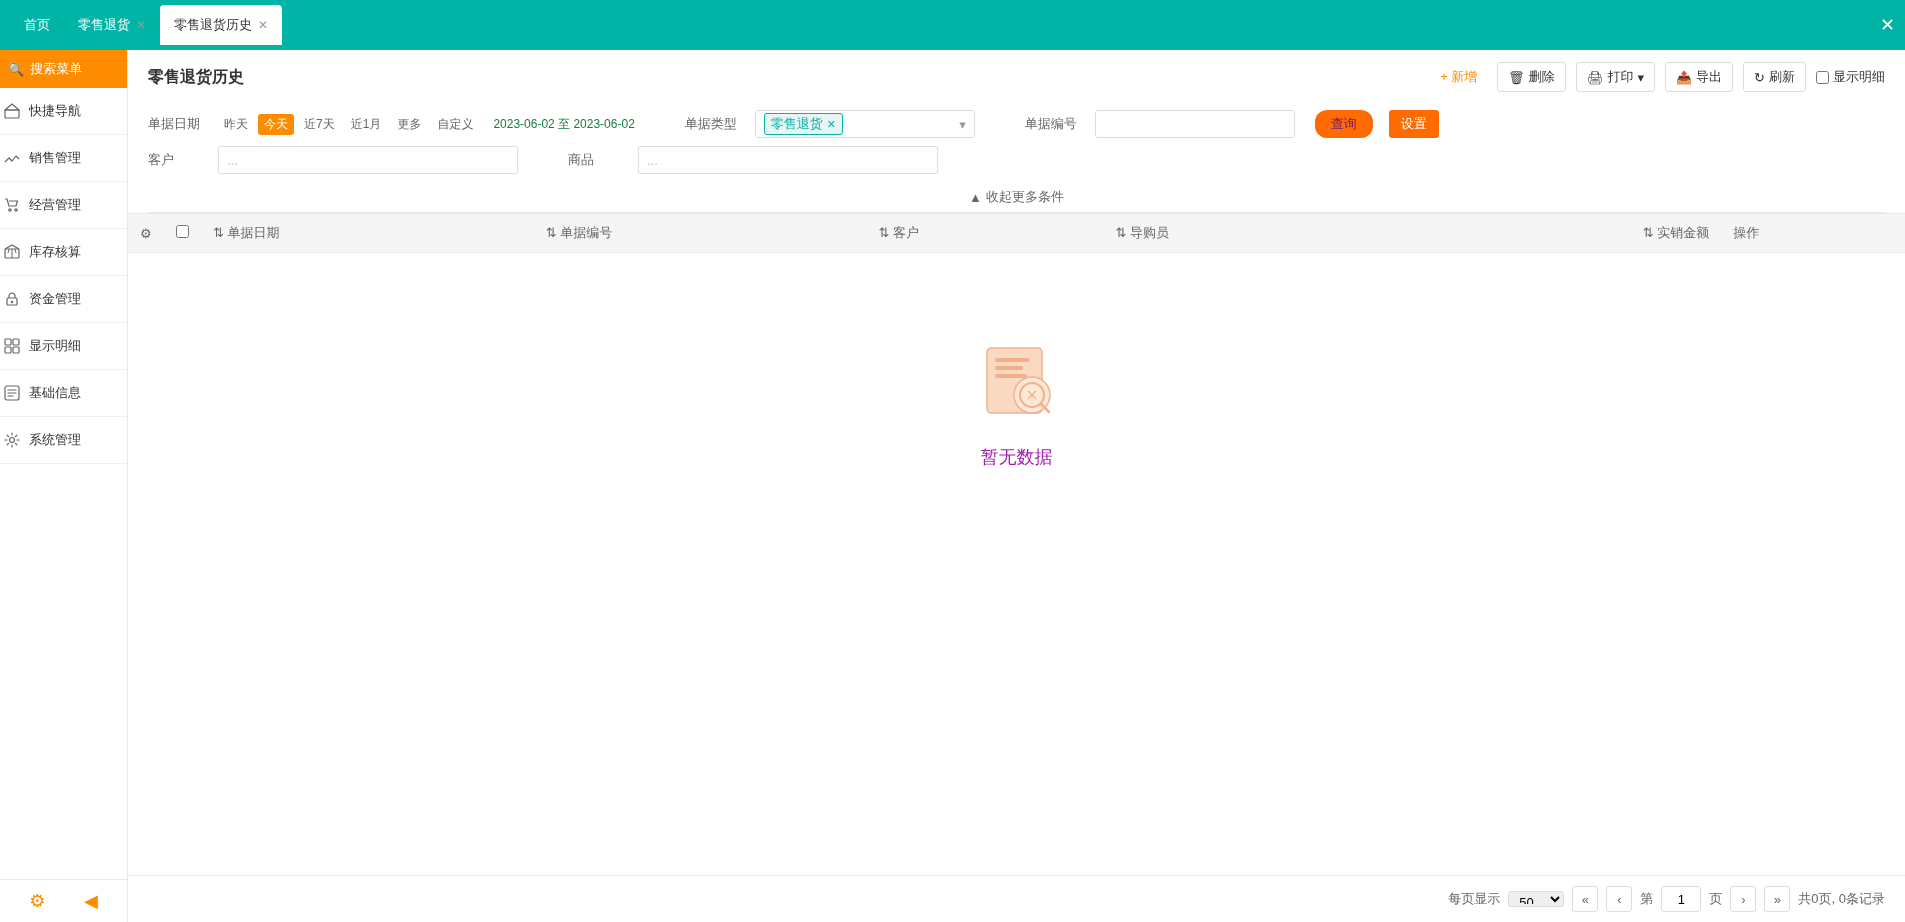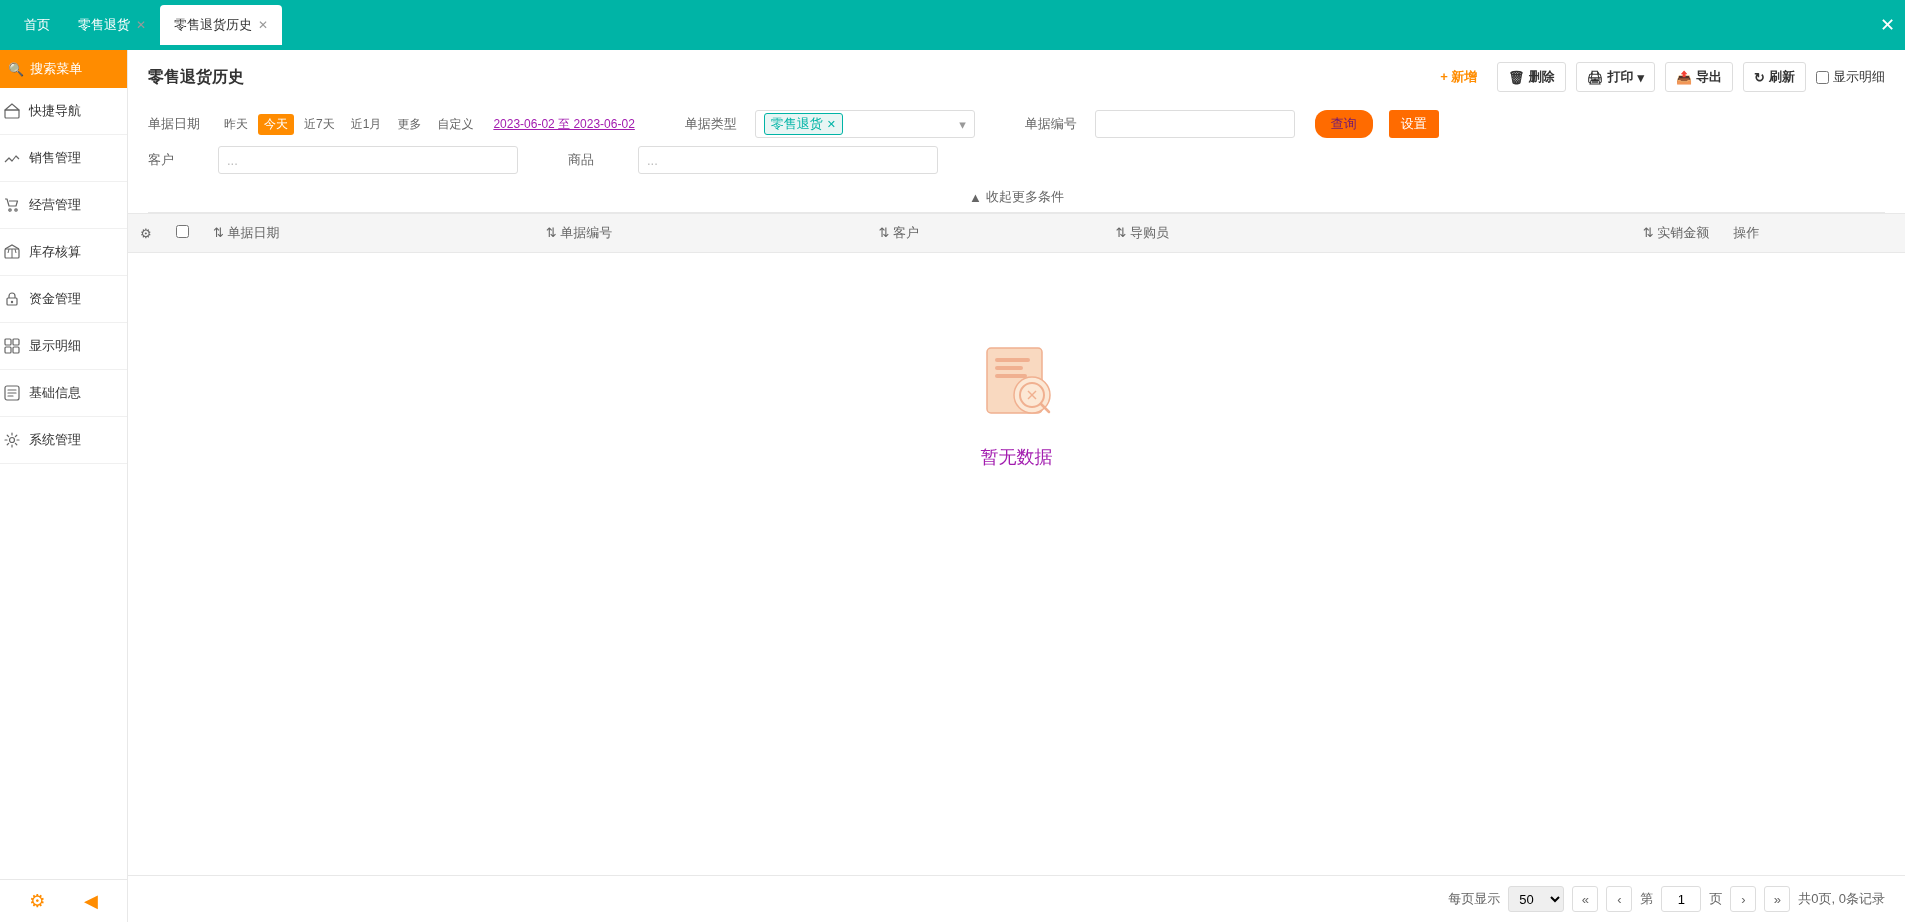--- a/index.html
+++ b/index.html
@@ -138,21 +138,20 @@
       display: flex;
       align-items: center;
       gap: 4px;
       padding: 5px 10px;
       border: 1px solid #ddd;
       background: #fff;
       border-radius: 3px;
       cursor: pointer;
       font-size: 13px;
       color: #333;
-      font-weight: bold;
     }
     .show-detail-cb {
       display: flex;
       align-items: center;
       gap: 4px;
       font-size: 13px;
       color: #333;
     }
 
     
@@ -184,23 +183,22 @@
       cursor: pointer;
       font-size: 12px;
       color: #666;
     }
     .date-option.active {
       background: #ff8c00;
       color: #fff;
     }
     .date-range {
       font-size: 12px;
-      color: #a21caf;
+      color: #15803d;
       margin-left: 4px;
-      text-decoration: underline;
     }
     .filter-input {
       border: 1px solid #ddd;
       padding: 4px 8px;
       border-radius: 3px;
       font-size: 13px;
       color: #333;
       background: #fff;
       height: 28px;
       min-width: 200px;
@@ -319,21 +317,21 @@
       gap: 8px;
       flex-shrink: 0;
       font-size: 13px;
       color: #666;
     }
     .page-size-select {
       border: 1px solid #ddd;
       border-radius: 3px;
       padding: 2px 6px;
       font-size: 13px;
-      height: 26px;
+      height: 16px;
     }
     .page-btn {
       width: 26px;
       height: 26px;
       display: flex;
       align-items: center;
       justify-content: center;
       border: 1px solid #ddd;
       border-radius: 3px;
       cursor: pointer;

